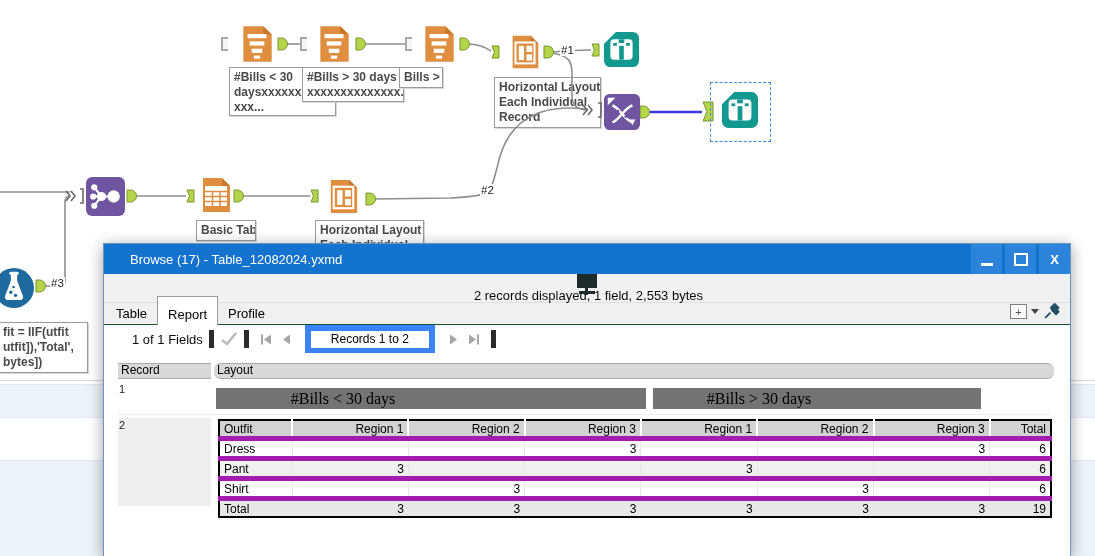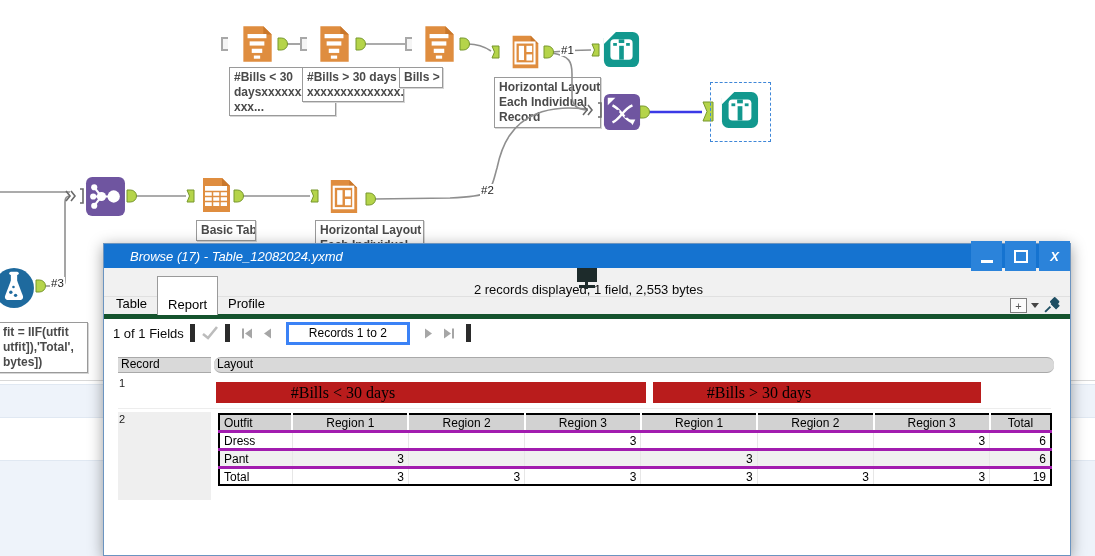--- a/index.html
+++ b/index.html
@@ -14,21 +14,21 @@
   .conn-label{position:absolute;z-index:5;font-size:11.5px;color:#222;background:#fff;
         padding:0 1px;line-height:12px;}
   
   .tool{position:absolute;z-index:4;}
   .wires{position:absolute;left:0;top:0;z-index:3;pointer-events:none;}
   .selbox{position:absolute;z-index:3;border:1px dashed #3f87d8;background:transparent;}
   
   .window{position:absolute;left:103px;top:243px;width:968px;height:313px;z-index:10;
           background:#fff;border:1px solid #6b94c0;box-shadow:0 3px 14px rgba(0,0,0,.38);
           box-sizing:border-box;}
-  .titlebar{height:24px;background:#1573d0;display:flex;align-items:center;color:#fff;font-style:italic;}
+  .titlebar{height:30px;background:#1573d0;display:flex;align-items:center;color:#fff;}
   .titlebar .title{font-size:13px;padding-left:26px;flex:1;}
   .winbtn{width:31px;height:30px;background:#2b83da;display:flex;align-items:center;
           justify-content:center;margin-left:3px;}
   .winbtn.min::after{content:"";width:12px;height:3px;background:#fff;margin-top:10px;}
   .winbtn.max::after{content:"";width:10px;height:9px;border:2px solid #fff;}
   .winbtn.close{font-size:13px;font-weight:bold;color:#fff;}
   .toolbar{height:29px;background:#f1f1f1;display:flex;align-items:center;padding-left:3px;
            border-bottom:1px solid #e0e0e0;box-sizing:border-box;flex-direction:column;}
   .paneicon{width:20px;height:17px;border:2px solid #1d2b2b;background:#fff;margin-right:3px;
             box-sizing:border-box;position:relative;}
@@ -36,46 +36,46 @@
   .paneicon.two::after{content:"";position:absolute;left:6px;top:0;width:3px;height:13px;background:#1d2b2b;}
   .paneicon.three::after{content:"";position:absolute;left:0;top:5px;width:16px;height:3px;background:#1d2b2b;}
   .sepbar{width:5px;height:22px;background:#2b2b2b;margin:0 7px;}
   .statusText{font-size:13px;color:#0a0a0a;}
   .tb-right{margin-left:auto;display:flex;align-items:center;padding-right:10px;gap:4px;}
   .winplus{width:17px;height:15px;border:1px solid #7f7f7f;background:#fbfbfb;display:flex;
            align-items:center;justify-content:center;font-size:11px;color:#555;box-sizing:border-box;}
   .caret{width:0;height:0;border-left:4px solid transparent;border-right:4px solid transparent;
          border-top:5px solid #444;}
   .tabs{height:22px;background:#f0f0f0;display:flex;align-items:flex-end;padding-left:2px;
-        border-bottom:5px solid #14532d;box-sizing:border-box;}
+        border-bottom:1px solid #14532d;box-sizing:border-box;}
   .tab{font-size:13px;color:#000;padding:2px 10px 3px;cursor:default;}
   .tab.active{background:#fff;border:1px solid #9a9a9a;border-bottom:none;margin-bottom:-1px;
-              padding-top:20px;}
-  .navrow{height:28px;background:#fff;display:flex;align-items:center;padding-left:9px;}
+              padding-top:10px;}
+  .navrow{height:28px;background:#fff;display:flex;align-items:center;padding-left:9px;margin-left:19px;}
   .navrow .sepbar{height:18px;margin:0 6px;}
   .fieldsLabel{font-size:13px;color:#0a0a0a;}
-  .recbox{width:118px;height:17px;line-height:17px;border:3px solid #3b82f6;font-size:12px;
+  .recbox{width:118px;height:17px;line-height:17px;border:6px solid #3b82f6;font-size:12px;
           text-align:center;margin:0 8px;}
   .navico{margin:0 4px;display:flex;align-items:center;}
   .content{position:relative;background:#fff;height:204px;}
   .gridhead{position:absolute;top:10px;height:14px;background:#d9d9d9;border-top:1px solid #a9a9a9;
             border-bottom:1px solid #a9a9a9;font-size:12px;line-height:13px;padding-left:3px;
             box-sizing:content-box;color:#000;}
   .recnum{position:absolute;font-size:11px;color:#222;z-index:2;}
-  .hbar{position:absolute;height:21px;background:#b91c1c;color:#000;
+  .hbar{position:absolute;height:21px;background:#737373;color:#000;
         font-family:"Liberation Serif",serif;font-size:16px;line-height:21px;text-align:center;
         box-sizing:border-box;}
   .rec2cell{position:absolute;left:14px;top:65px;width:93px;height:88px;background:#efefef;}
   table.report{border-collapse:collapse;border:2px solid #000;table-layout:fixed;
         font-family:"Liberation Sans",sans-serif;font-size:12px;color:#000;}
-  table.report th{background:#d2d2d2;font-weight:400;padding:0 4px;height:15px;
+  table.report th{background:#d2d2d2;font-weight:400;text-align:right;padding:0 4px;height:15px;
         border-right:2px solid #fff;overflow:hidden;white-space:nowrap;}
   table.report th:first-child{text-align:left;}
   table.report th:last-child{border-right:none;}
-  table.report td{text-align:right;padding:0 4px;height:15px;border-top:3px solid #a21caf;
+  table.report td{text-align:right;padding:0 4px;height:15px;border-top:5px solid #a21caf;
         border-right:1px solid #e7e7e7;overflow:hidden;white-space:nowrap;}
   table.report td:first-child{text-align:left;}
   table.report td:last-child{border-right:none;}
   table.report tbody tr:nth-child(2){background:#f0f0f0;margin-left:44px;}
   table.report tbody tr:nth-child(4){background:#e7e7e7;}
 </style>
 </head>
 <body>
 
 <div id="stage">
@@ -403,20 +403,30 @@
               <td>Pant</td>
               <td>3</td>
               <td></td>
               <td></td>
               <td>3</td>
               <td></td>
               <td></td>
               <td>6</td>
             </tr>
             <tr>
+              <td>Shirt</td>
+              <td></td>
+              <td>3</td>
+              <td></td>
+              <td></td>
+              <td>3</td>
+              <td></td>
+              <td>6</td>
+            </tr>
+            <tr>
               <td>Total</td>
               <td>3</td>
               <td>3</td>
               <td>3</td>
               <td>3</td>
               <td>3</td>
               <td>3</td>
               <td>19</td>
             </tr>
           </tbody>

